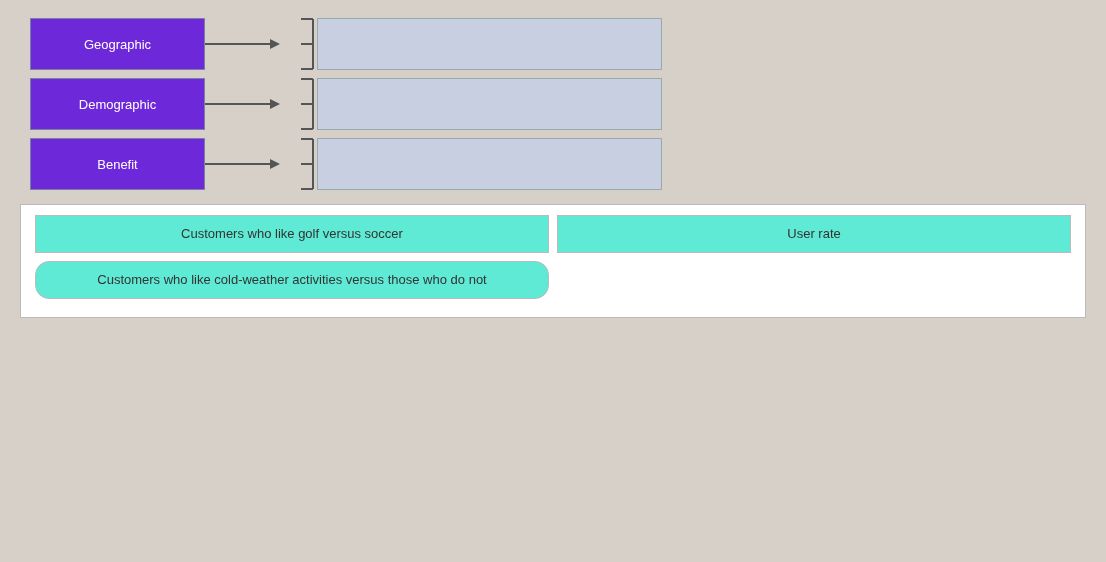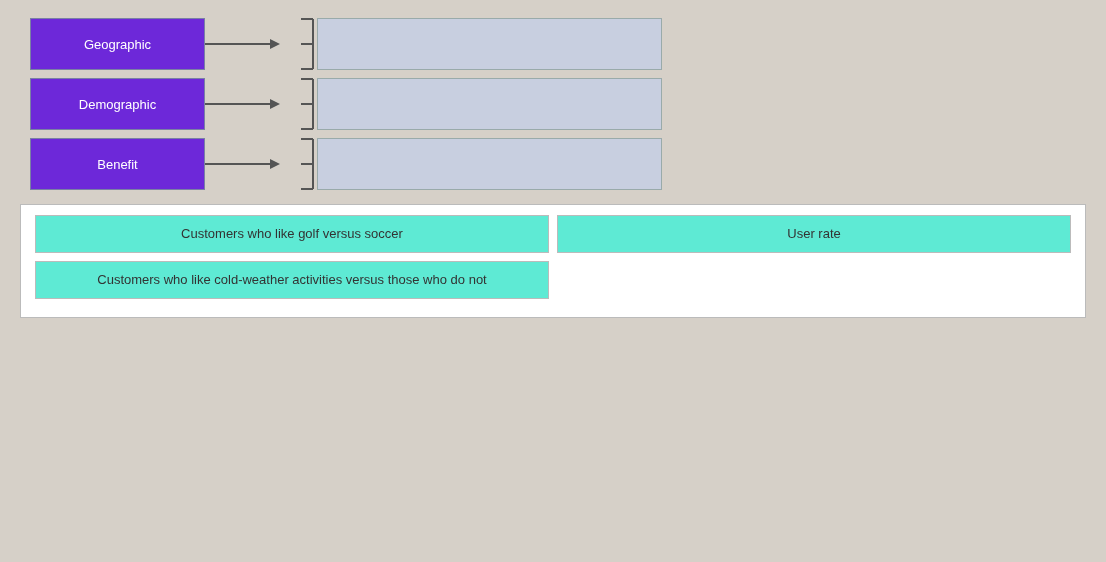--- a/index.html
+++ b/index.html
@@ -36,20 +36,21 @@
       color: #333;
       display: flex;
       align-items: flex-start;
       justify-content: center;
       text-align: center;
       min-height: 38px;
     }
 
     .answer-box.full-width {
       grid-column: 1 / 2;
+      border-radius: 14px;
     }
 
     
     .seg-label {
       background-color: #6d28d9;
       color: #fff;
       font-size: 13px;
       width: 175px;
       height: 52px;
       display: flex;

